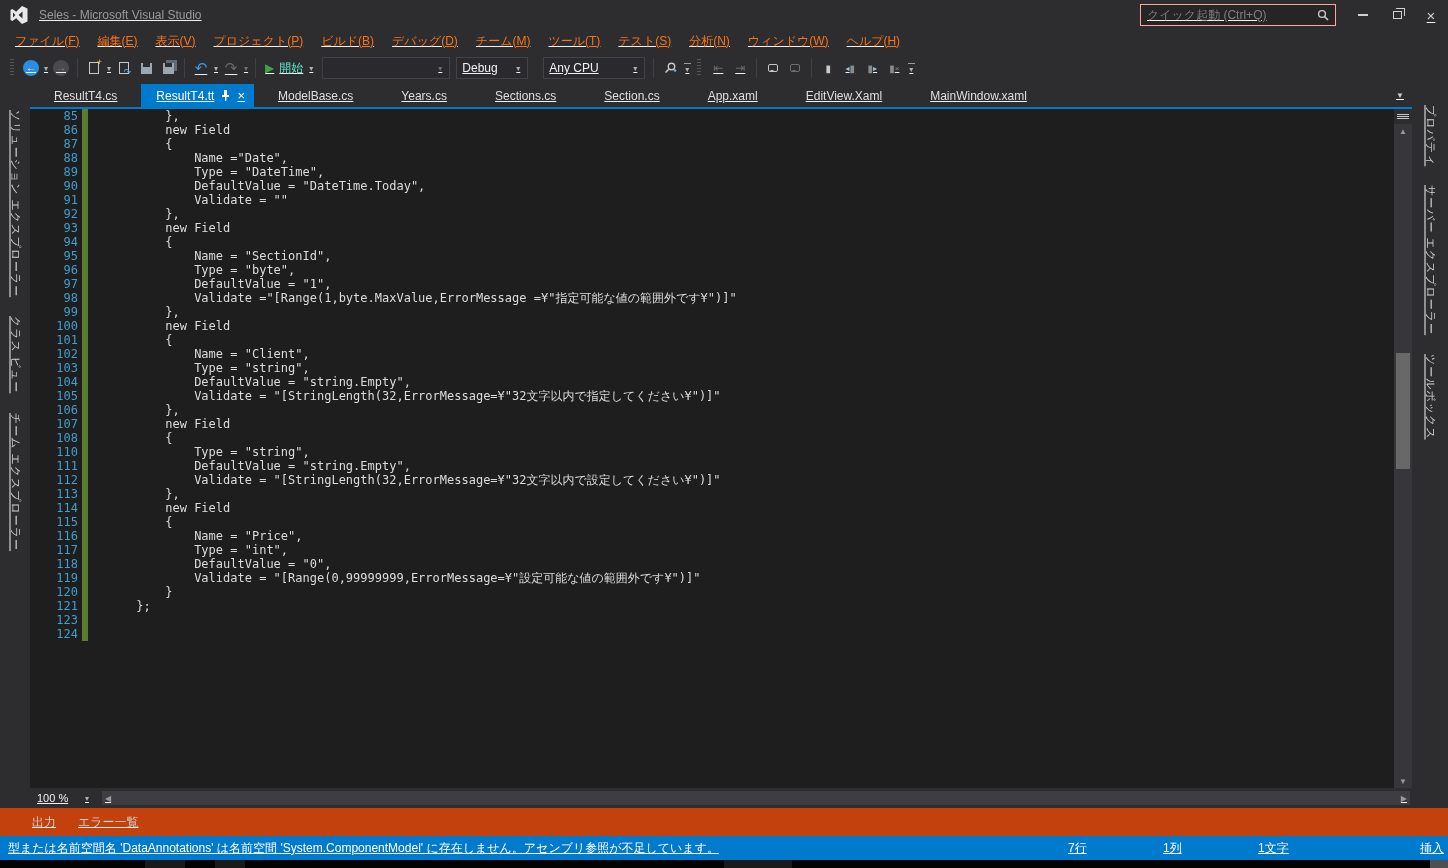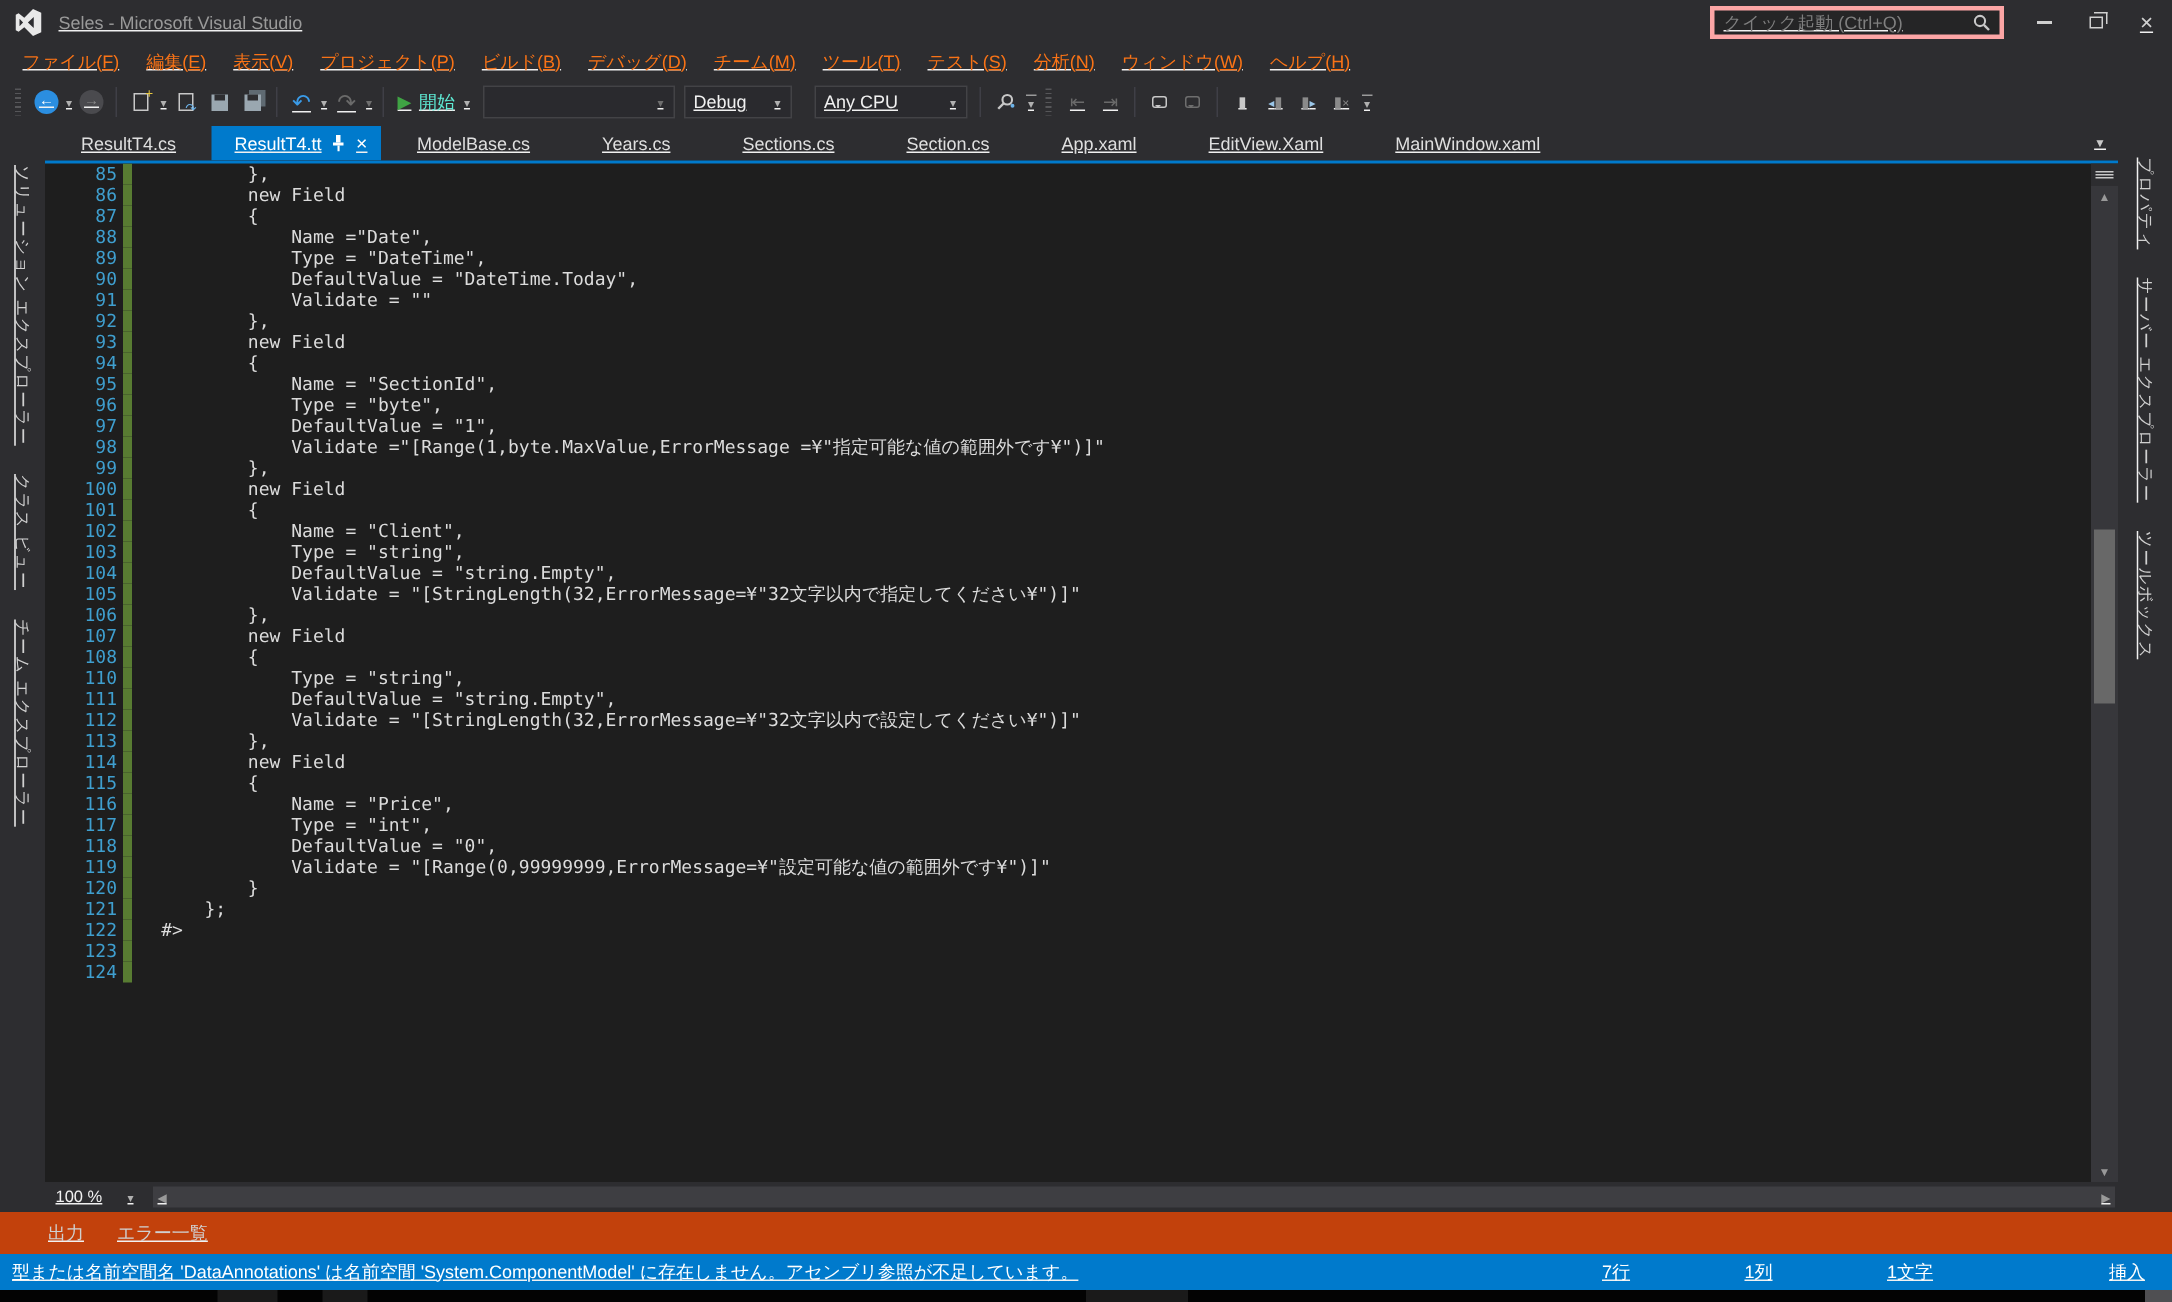--- a/index.html
+++ b/index.html
@@ -9,21 +9,21 @@
     background:#2D2D30; color:#F1F1F1;
     font-family:"Liberation Sans", sans-serif; font-size:12px;
     display:flex; flex-direction:column;text-decoration:underline;
   }
   
   .titlebar { height:30px; flex:0 0 30px; display:flex; align-items:center; }
   .vs-logo { width:20px; height:18px; margin:0 10px 0 9px; flex:0 0 auto; }
   .title-text { color:#999999; font-size:12px; }
   .titlebar-right { margin-left:auto; display:flex; align-items:center; height:100%; }
   .quick-launch {
-    width:196px; height:22px; background:#252526; border:3px solid #fca5a5;
+    width:196px; height:22px; background:#252526; border:1px solid #fca5a5;
     display:flex; align-items:center; padding:0 6px; margin-right:10px;
   }
   .quick-launch-text { color:#7F7F7F; flex:1; }
   .win-btn { width:34px; height:100%; display:flex; align-items:center; justify-content:center; color:#D0D0D0; }
   .i-minimize { width:10px; height:2px; background:#D0D0D0; }
   .i-restore { width:9px; height:8px; border:1px solid #D0D0D0; position:relative; }
   .i-restore::before { content:""; position:absolute; left:2px; top:-4px; width:8px; height:7px; border:1px solid #D0D0D0; border-bottom:none; border-left:none; }
   .i-close { font-size:15px; line-height:15px; }
   
   .menubar { height:22px; flex:0 0 22px; display:flex; align-items:center; padding-left:6px; }
@@ -96,21 +96,21 @@
   .zoom-combo { width:64px; height:16px; margin-left:2px; display:flex; align-items:center; padding:0 5px; color:#F1F1F1; font-size:11px; }
   .zoom-combo .caret { margin-left:auto; }
   .hscroll { flex:1; height:14px; background:#3E3E42; margin:0 2px 0 6px; display:flex; align-items:center; justify-content:space-between; padding:0 3px; font-size:8px; color:#999999; }
   
   .panel-tabs { height:28px; flex:0 0 28px; display:flex; align-items:center; padding-left:32px; background:#c2410c; gap:22px; }
   .panel-tab { color:#D0D0D0; }
   
   .statusbar { height:24px; flex:0 0 24px; background:#007ACC; display:flex; align-items:center; padding-left:8px; color:#FFFFFF; }
   .status-right { margin-left:auto; display:flex; align-items:center; }
   .stat { width:95px; }
-  .stat.mode { width:60px; margin-left:35px; padding-right:18px; text-align:right; }
+  .stat.mode { width:60px; margin-left:35px; padding-right:4px; text-align:right; }
   
   .black-strip { height:8px; flex:0 0 8px; background:#030303; position:relative; }
   .black-strip .seg { position:absolute; top:0; bottom:0; background:#1A1A1A; }
 </style>
 </head>
 <body>
 
 <div class="window">
 
   <div class="titlebar">
@@ -474,25 +474,20 @@
               <span class="ln">120</span>
               <span class="chg"></span>
               <span class="code">          }</span>
             </div>
             <div class="crow">
               <span class="ln">121</span>
               <span class="chg"></span>
               <span class="code">      };</span>
             </div>
             <div class="crow">
-              <span class="ln">122</span>
-              <span class="chg"></span>
-              <span class="code">  #&gt;</span>
-            </div>
-            <div class="crow">
               <span class="ln">123</span>
               <span class="chg"></span>
               <span class="code"></span>
             </div>
             <div class="crow">
               <span class="ln">124</span>
               <span class="chg"></span>
               <span class="code"></span>
             </div>
           </div>

